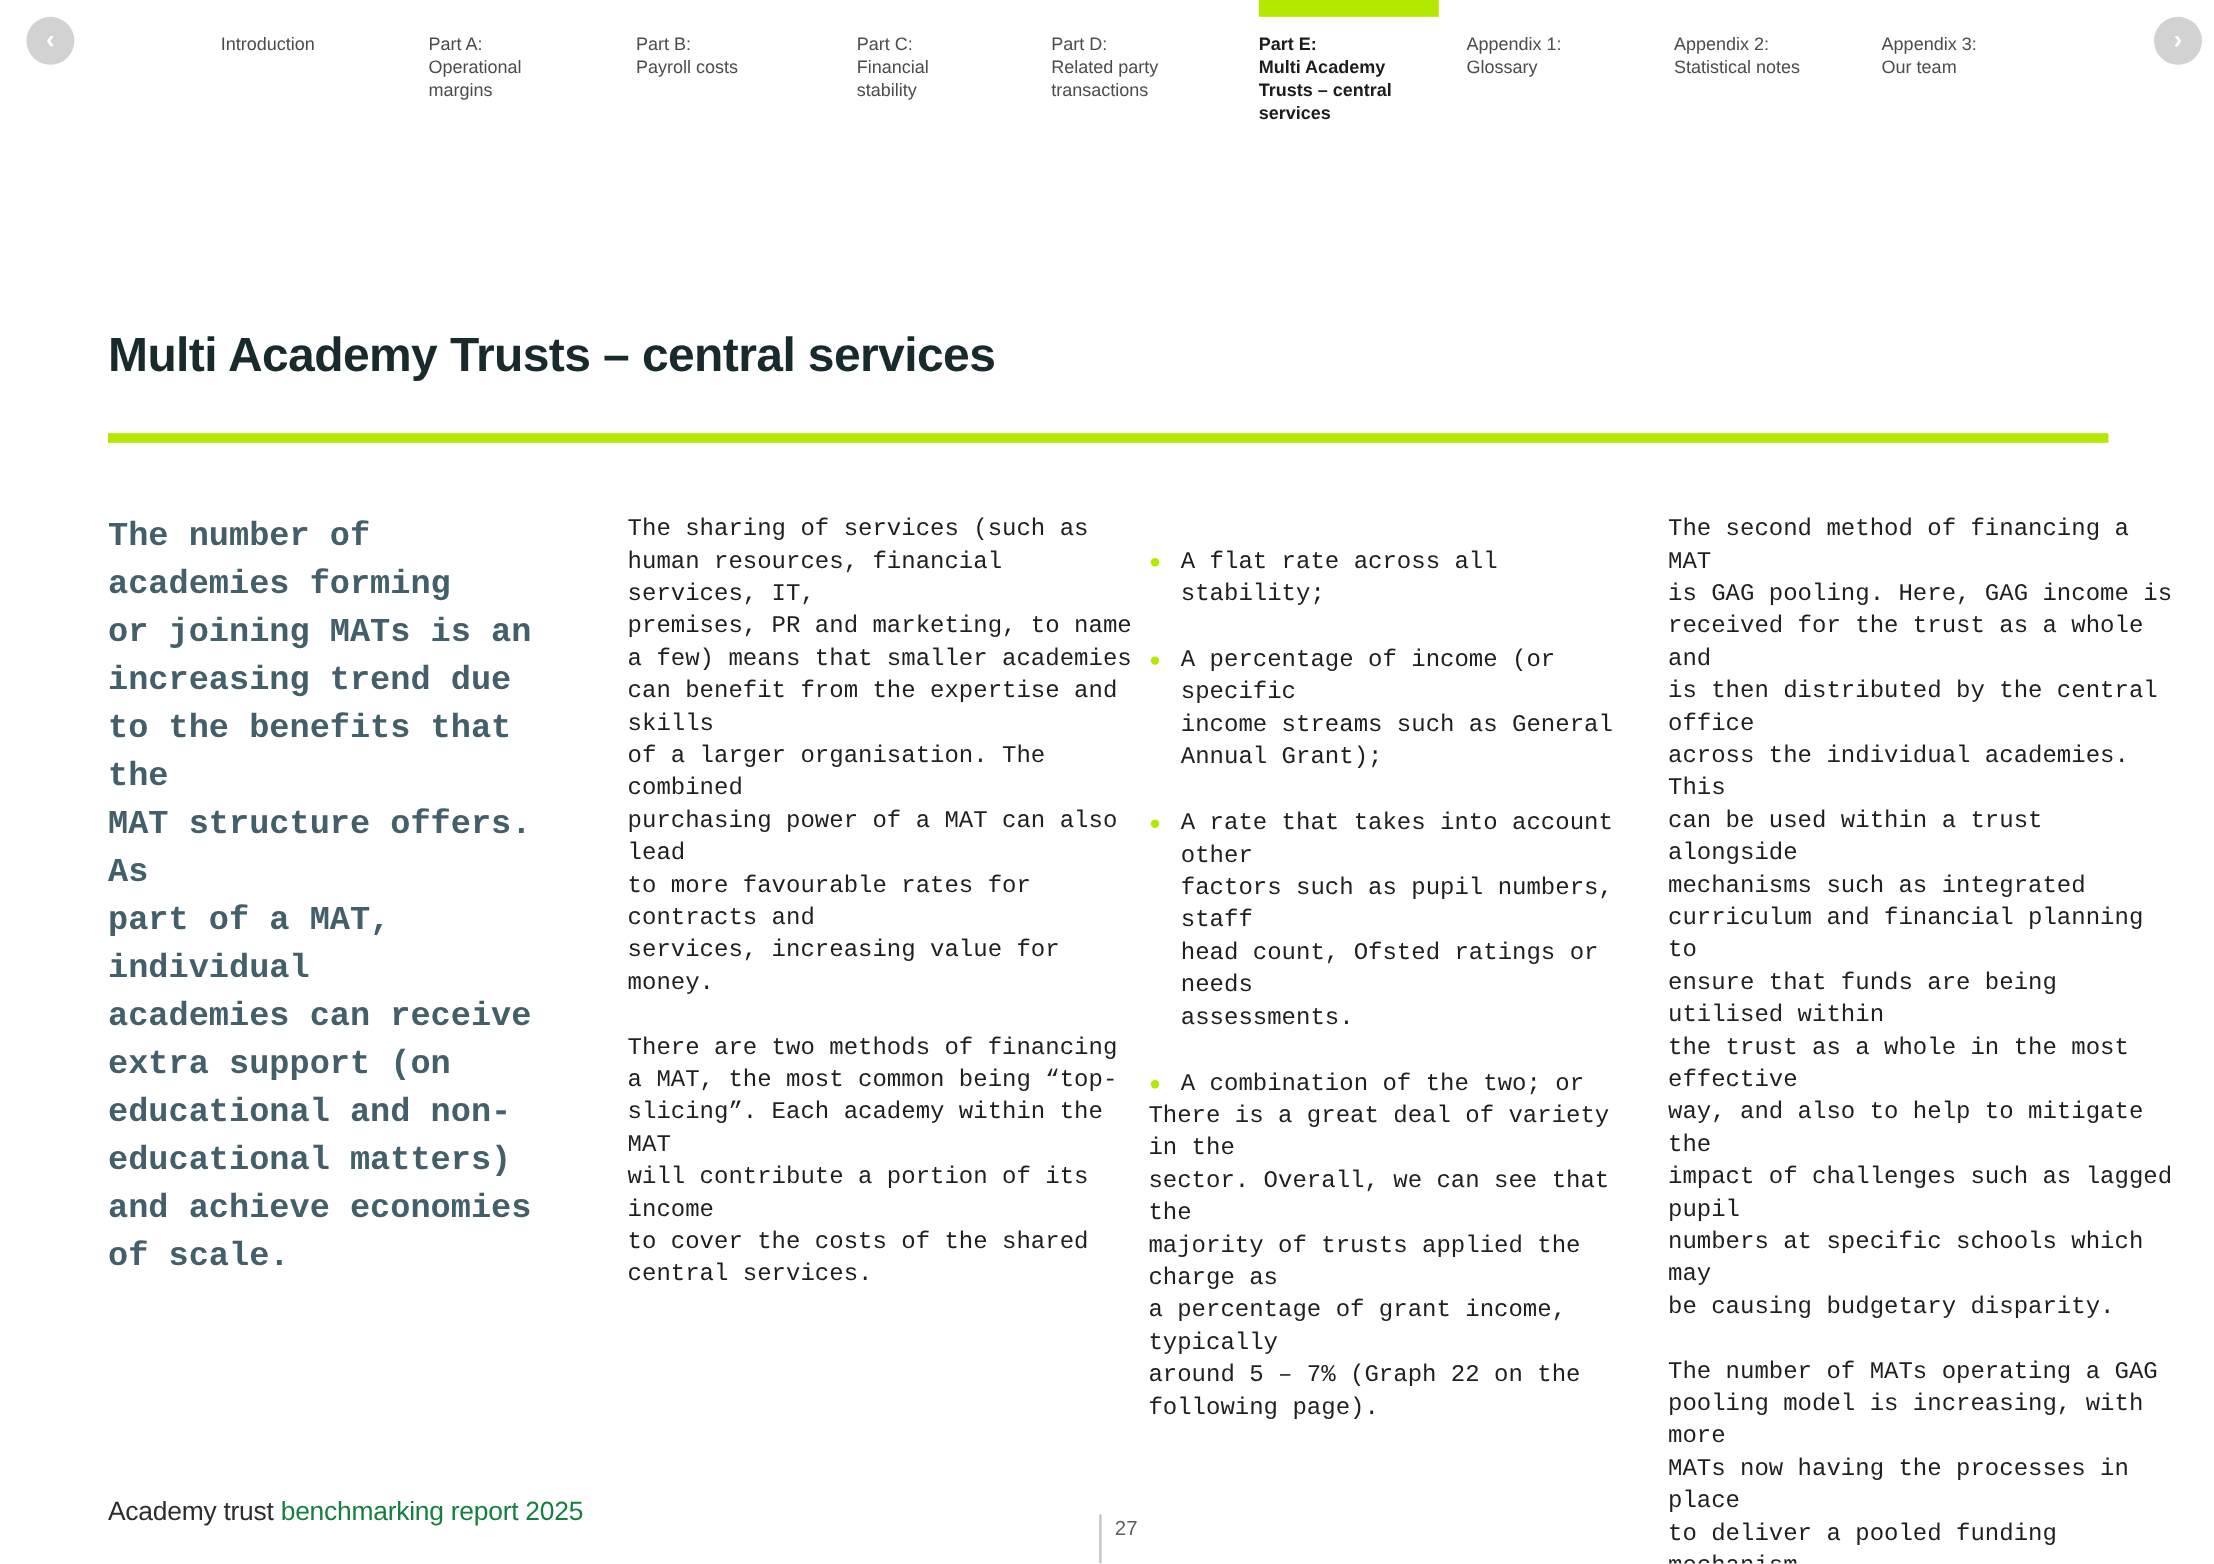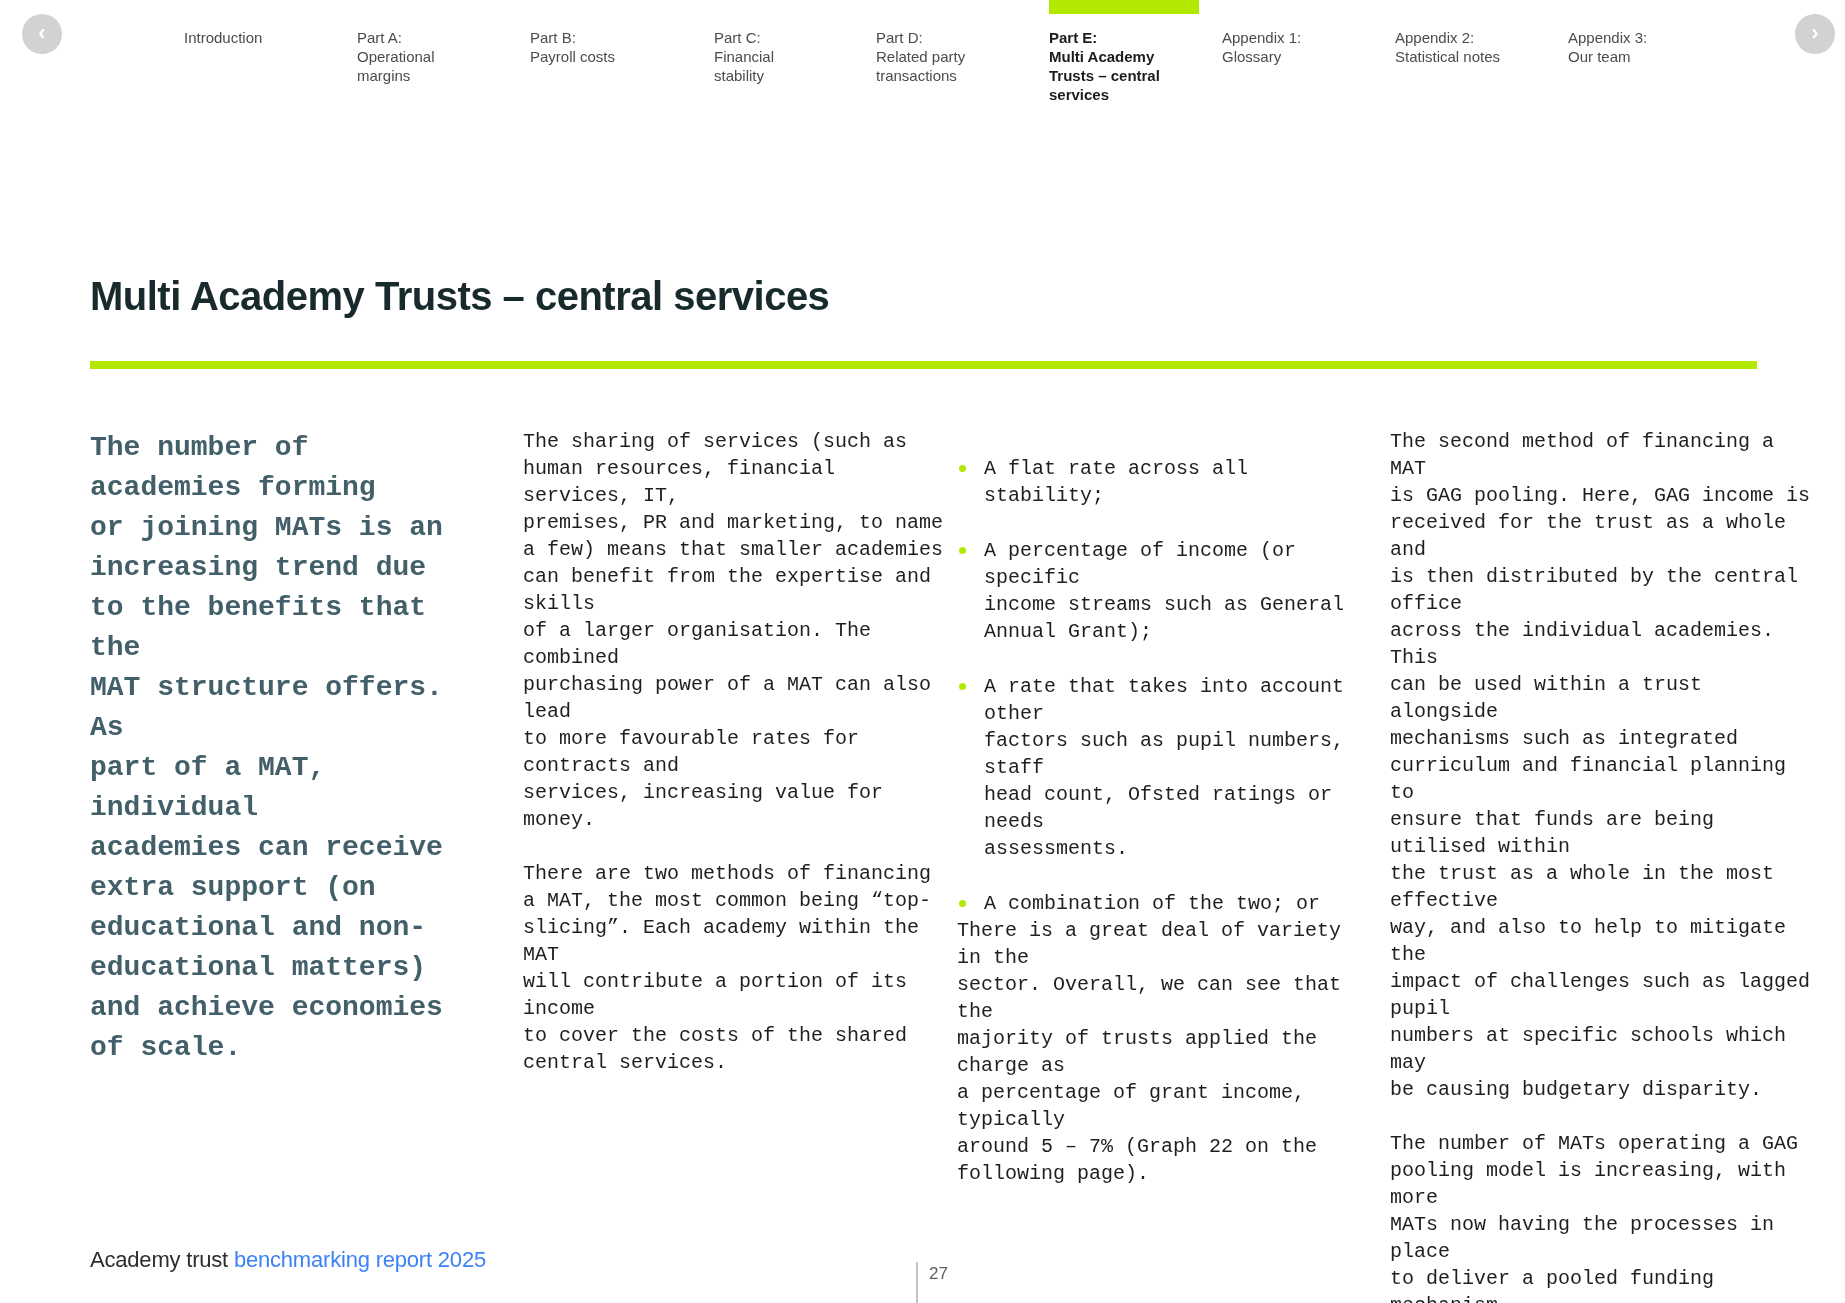--- a/index.html
+++ b/index.html
@@ -49,21 +49,21 @@
   ul.bullets{list-style:none;margin-top:27px;}
   ul.bullets li{position:relative;padding-left:27px;white-space:pre-line;}
   ul.bullets li + li{margin-top:28px;}
   .bullet-dot{position:absolute;left:2px;top:10px;width:7px;height:7px;border-radius:50%;
     background:var(--accent);}
   .after-bullets{}
 
   
   .footer-brand{position:absolute;left:90px;top:1247px;font-size:22px;letter-spacing:-0.2px;}
   .footer-brand .dark{color:#2d2d2d;}
-  .footer-brand .light{color:#3b82f6;}
+  .footer-brand .light{color:#15803d;}
   .page-num-rule{position:absolute;left:916px;top:1262px;width:2px;height:41px;background:#c4c4c4;}
   .page-num{position:absolute;left:929px;top:1264px;font-size:17px;color:#5f5f5f;}
 </style>
 </head>
 <body>
 
 <div class="nav-arrow left">
   <span>‹</span>
 </div>
 <div class="nav-arrow right">

